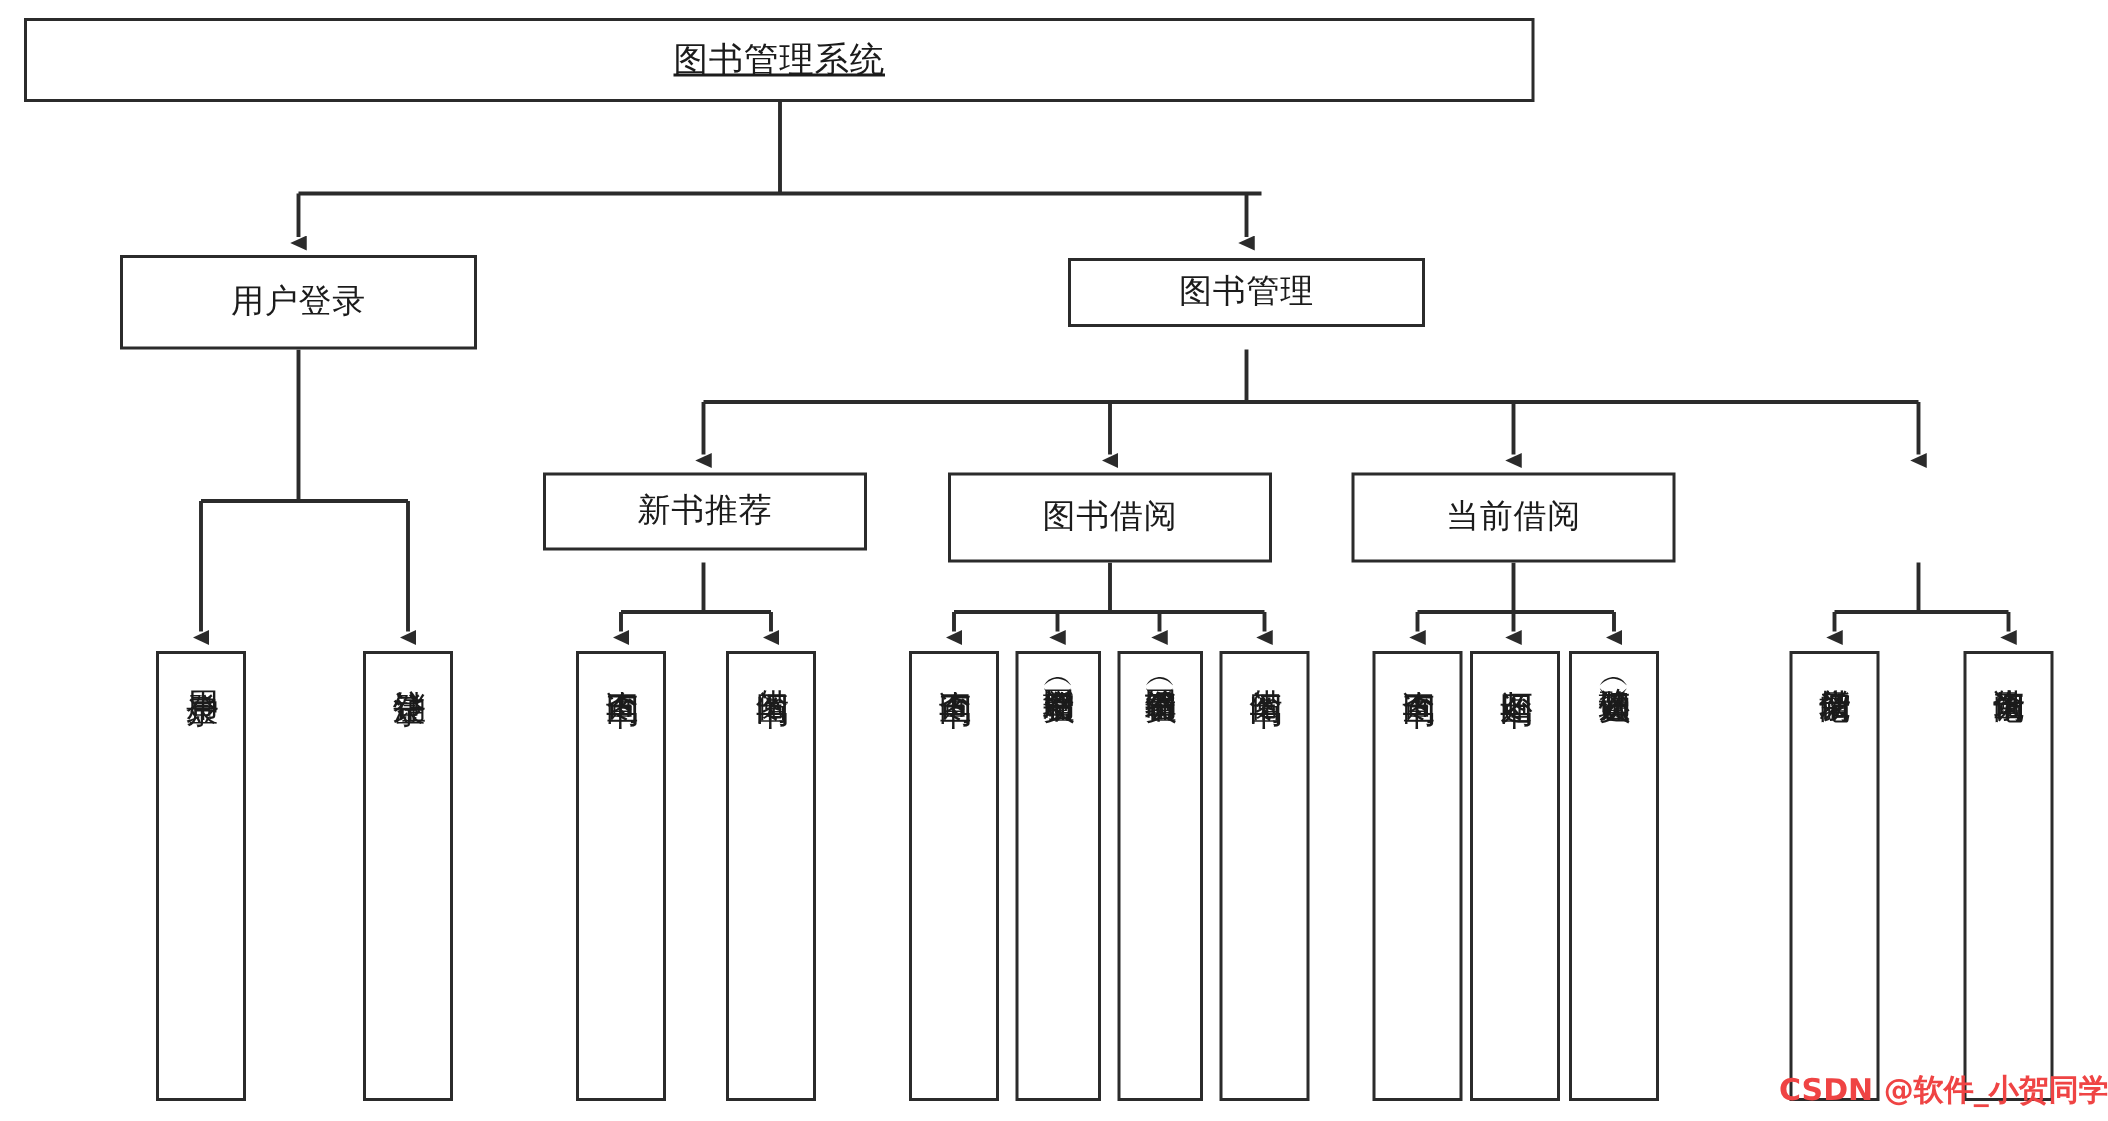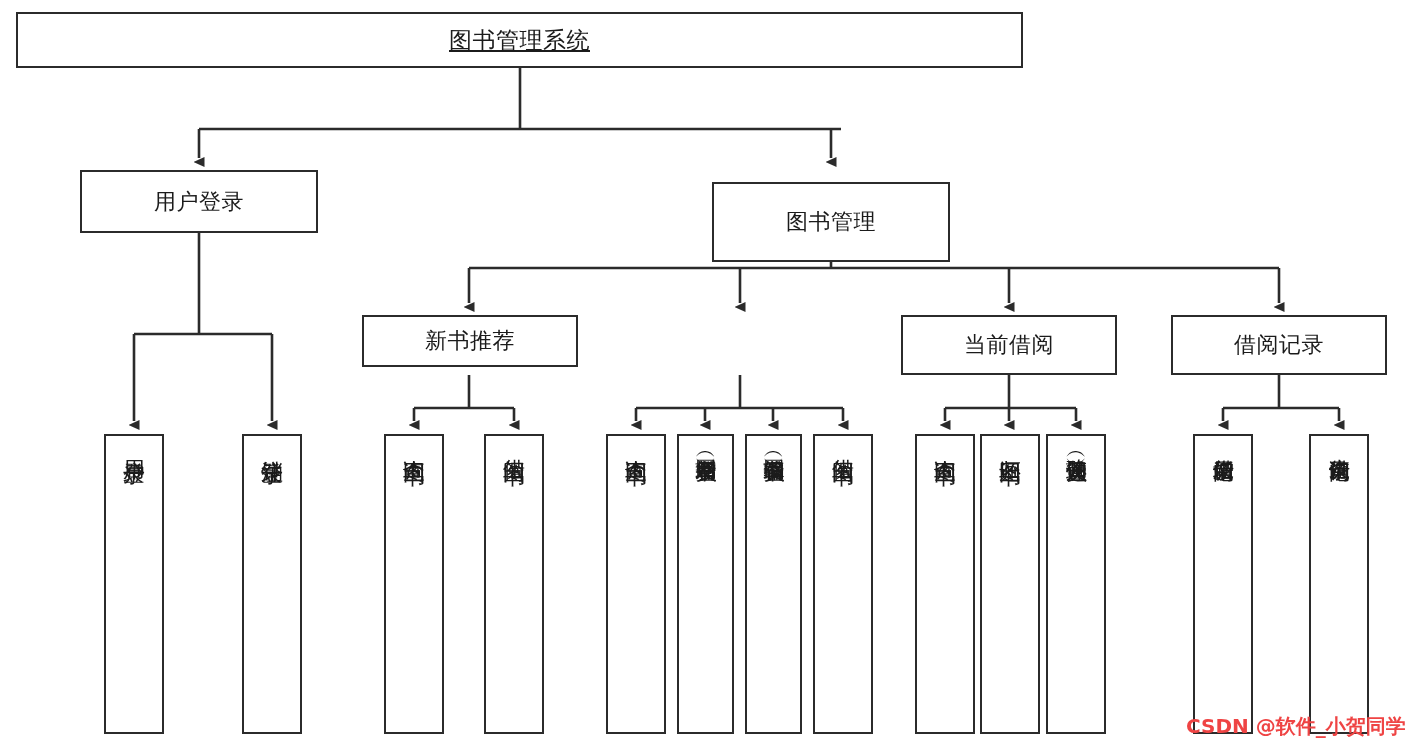--- a/index.html
+++ b/index.html
@@ -133,36 +133,36 @@
   </svg>
 
   <div class="node horiz root" style="left:16px; top:12px; width:1007px; height:56px;text-decoration:underline;">
     <span class="label">图书管理系统</span>
   </div>
 
   <div class="node horiz" style="left:80px; top:170px; width:238px; height:63px;">
     <span class="label">用户登录</span>
   </div>
 
-  <div class="node horiz" style="left:712px; top:182px; width:238px; height:80px;">
+  <div class="node horiz" style="left:712px; top:172px; width:238px; height:46px;">
     <span class="label">图书管理</span>
   </div>
 
   <div class="node horiz" style="left:362px; top:315px; width:216px; height:52px;">
     <span class="label">新书推荐</span>
   </div>
 
+  <div class="node horiz" style="left:632px; top:315px; width:216px; height:60px;">
+    <span class="label">图书借阅</span>
+  </div>
 
   <div class="node horiz" style="left:901px; top:315px; width:216px; height:60px;">
     <span class="label">当前借阅</span>
   </div>
 
-  <div class="node horiz" style="left:1171px; top:315px; width:216px; height:60px;">
-    <span class="label">借阅记录</span>
-  </div>
 
   <div class="node vert" style="left:104px; top:434px; width:60px; height:300px;">
     <span class="label">用户登录</span>
   </div>
 
   <div class="node vert" style="left:242px; top:434px; width:60px; height:300px;">
     <span class="label">注销登录</span>
   </div>
 
   <div class="node vert" style="left:384px; top:434px; width:60px; height:300px;">

